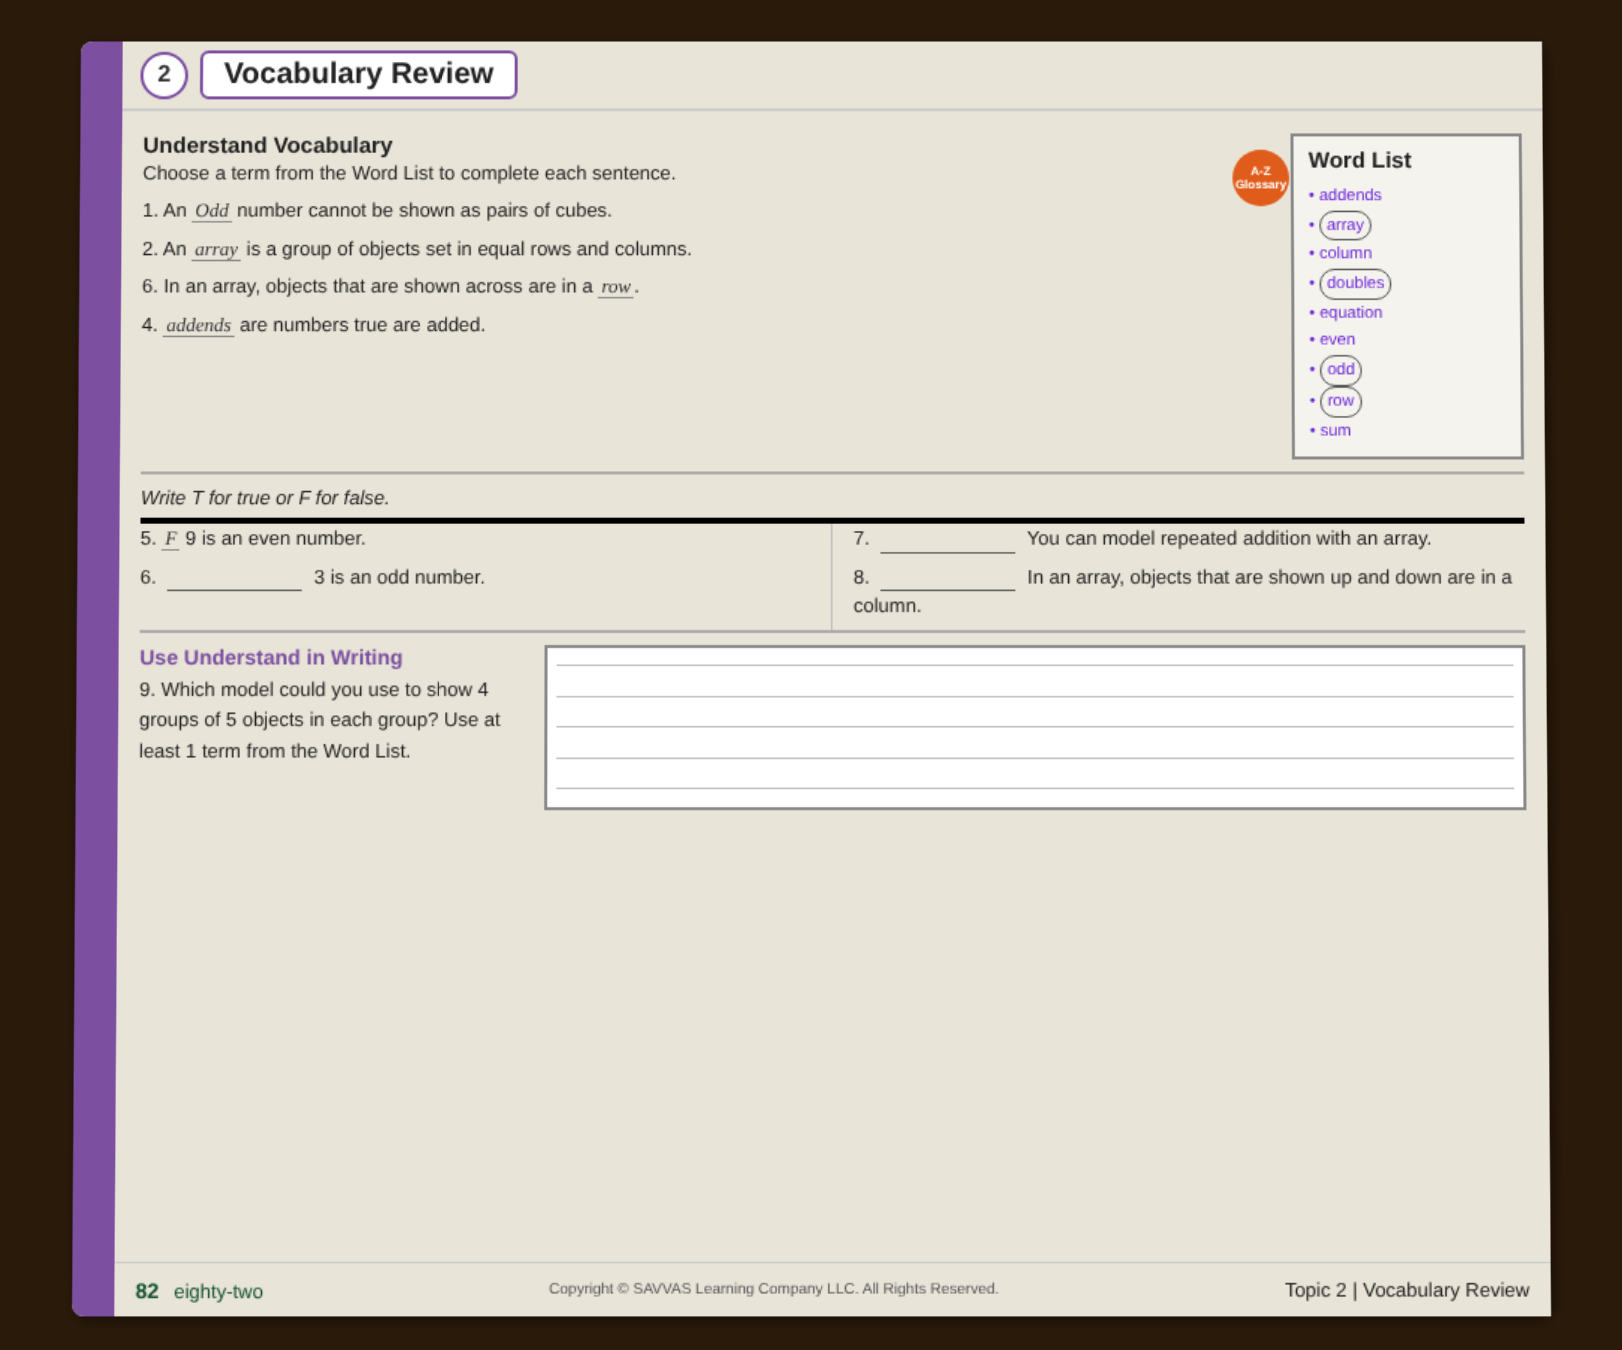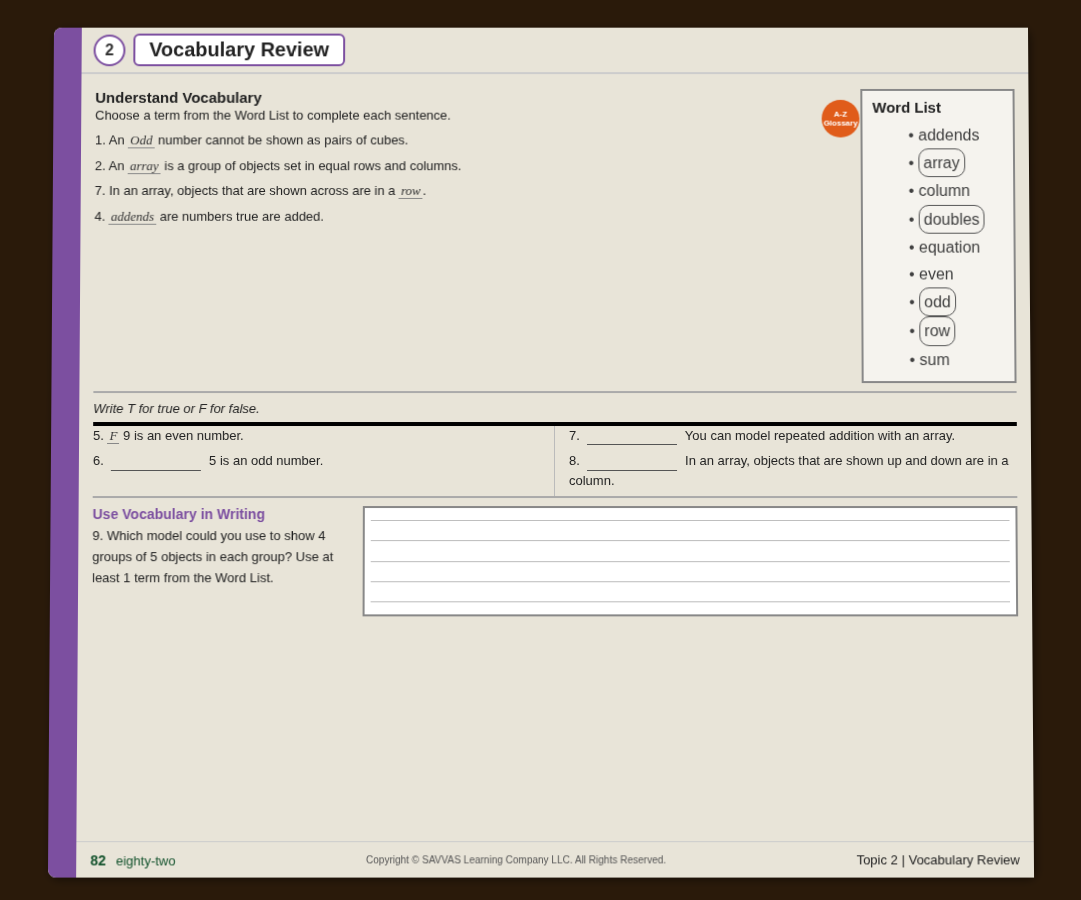--- a/index.html
+++ b/index.html
@@ -133,24 +133,23 @@
       padding: 8px 10px;
       flex-shrink: 0;
     }
     .word-list-title {
       font-size: 15px;
       font-weight: bold;
       color: #222;
       margin-bottom: 6px;
     }
     .word-list-item {
-      font-size: 16px;
-      color: #404040;
+      font-size: 11px;
+      color: #6d28d9;
       line-height: 1.7;
-      margin-left: 36px;
     }
     .circled {
       display: inline-block;
       border: 1.5px solid #555;
       border-radius: 10px;
       padding: 0 4px;
     }
     .glossary-badge {
       position: absolute;
       top: 73px;
@@ -289,21 +288,21 @@
 
         <div class="question">
           <span>1. An </span><span class="handwritten">Odd</span><span> number cannot be shown as pairs of cubes.</span>
         </div>
 
         <div class="question">
           <span>2. An </span><span class="handwritten">array</span><span> is a group of objects set in equal rows and columns.</span>
         </div>
 
         <div class="question">
-          <span>7. In an array, objects that are shown across are in a </span><span class="handwritten">row</span><span>.</span>
+          <span>6. In an array, objects that are shown across are in a </span><span class="handwritten">row</span><span>.</span>
         </div>
 
         <div class="question">
           <span>4. </span><span class="handwritten">addends</span><span> are numbers true are added.</span>
         </div>
       </div>
 
       <div class="word-list-box">
         <div class="word-list-title">Word List</div>
         <div class="word-list-item">• addends</div>
@@ -323,39 +322,39 @@
     <div class="true-false-section">
       <div class="tf-title">Write T for true or F for false.</div>
       <div class="tf-grid">
         <div class="tf-left">
 
           <div class="question">
             <span>5. </span><span class="handwritten">F</span><span> 9 is an even number.</span>
           </div>
 
           <div class="question">
-            <span>6. </span><span class="blank-line"></span><span> 5 is an odd number.</span>
+            <span>6. </span><span class="blank-line"></span><span> 3 is an odd number.</span>
           </div>
         </div>
         <div class="tf-right">
 
           <div class="question">
             <span>7. </span><span class="blank-line"></span><span> You can model repeated addition with an array.</span>
           </div>
 
           <div class="question">
             <span>8. </span><span class="blank-line"></span><span> In an array, objects that are shown up and down are in a column.</span>
           </div>
         </div>
       </div>
     </div>
 
     <div class="bottom-section">
       <div class="writing-left">
-        <div class="writing-title">Use Vocabulary in Writing</div>
+        <div class="writing-title">Use Understand in Writing</div>
         <div class="writing-text">
           <span>9. </span><span>Which model could you use to show 4 groups of 5 objects in each group? Use at least 1 term from the Word List.</span>
         </div>
       </div>
       <div class="writing-box">
         <div class="writing-line"></div>
         <div class="writing-line"></div>
         <div class="writing-line"></div>
         <div class="writing-line"></div>
         <div class="writing-line"></div>

